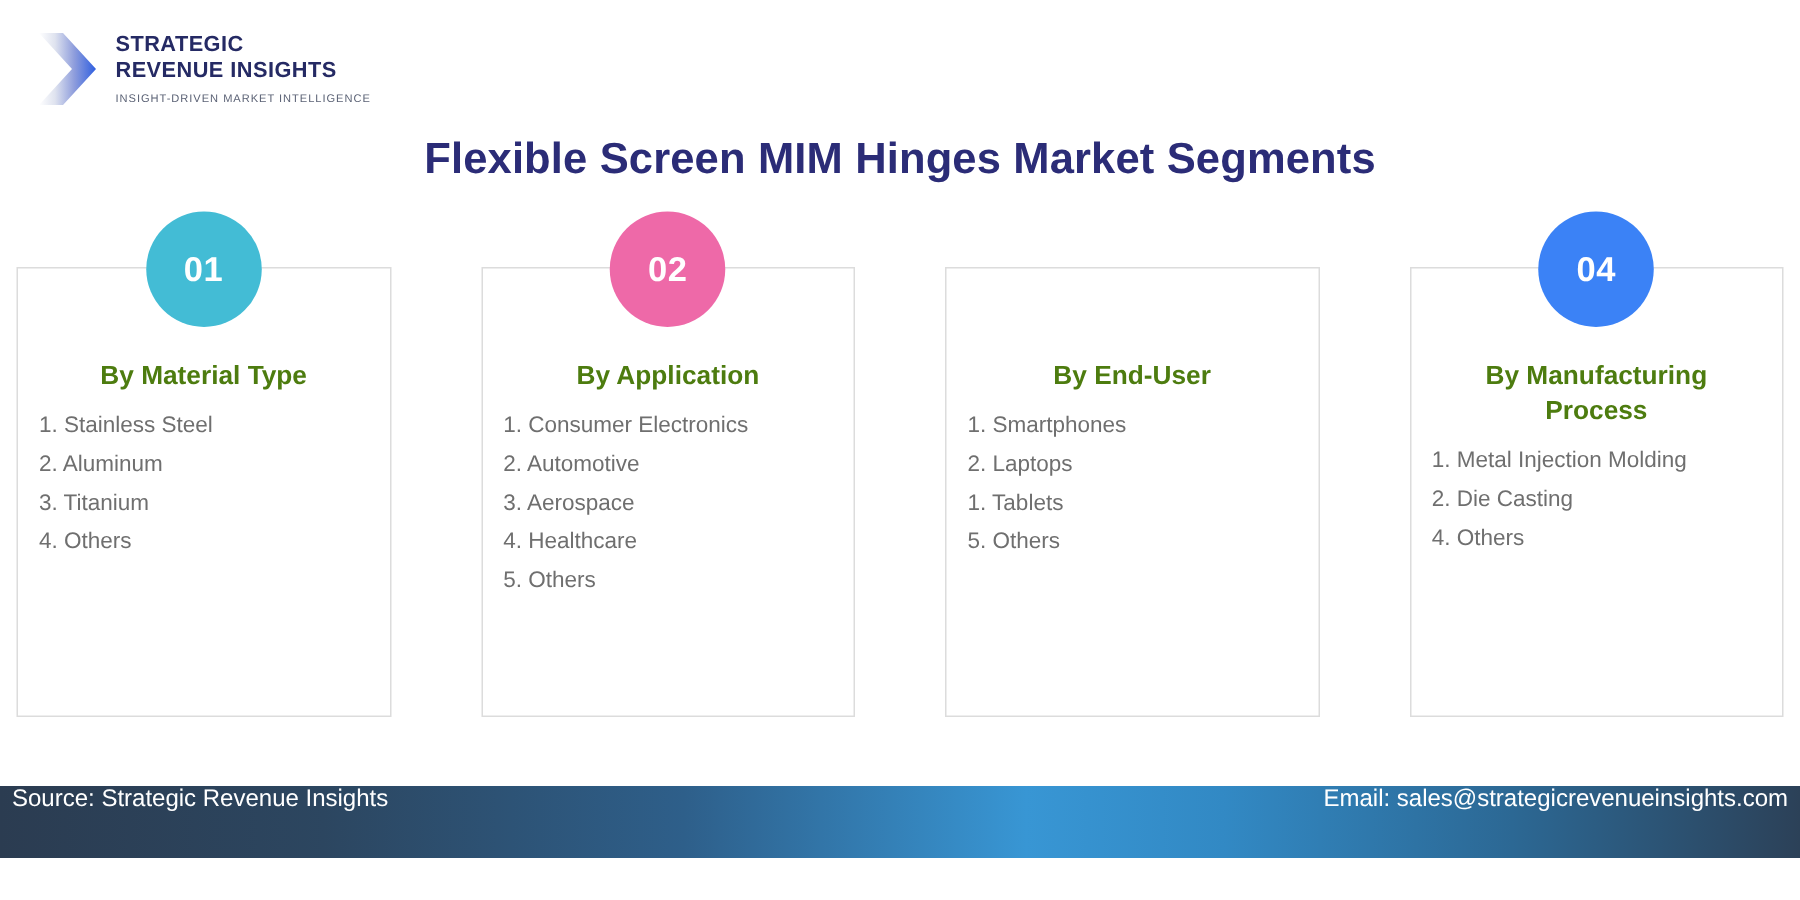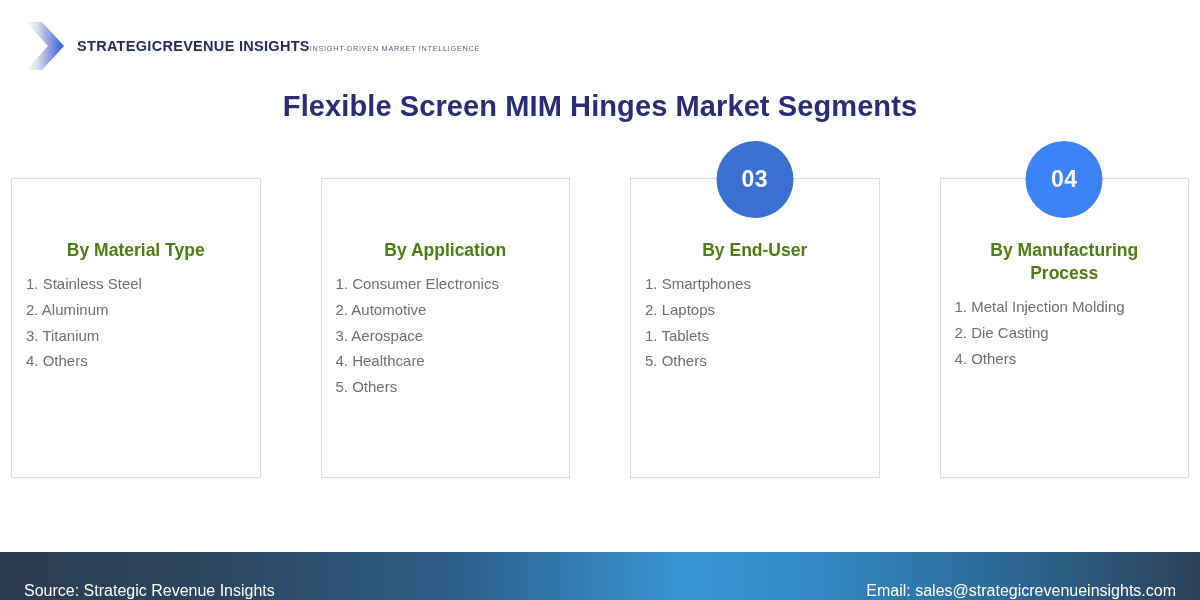--- a/index.html
+++ b/index.html
@@ -7,21 +7,21 @@
     width: 1200px; height: 600px;
     background: #ffffff;
     font-family: "Liberation Sans", sans-serif;
     overflow: hidden;
   }
   .page { position: relative; width: 1200px; height: 600px; background: #fff; }
 
   
   .logo { position: absolute; left: 22px; top: 18px; display: flex; align-items: center; gap: 9px; }
   .logo-mark { width: 46px; height: 56px; flex: 0 0 auto; }
-  .logo-text { display: flex; flex-direction: row; justify-content: flex-end; }
+  .logo-text { display: flex; flex-direction: column; justify-content: flex-end; }
   .logo-line1, .logo-line2 {
     font-size: 14.5px; font-weight: bold; letter-spacing: 0.3px;
     color: #252a64; line-height: 1.12;
   }
   .logo-tag {
     margin-top: 6px; font-size: 7.4px; letter-spacing: 0.65px;
     color: #5b6275; font-weight: 500; white-space: nowrap;
   }
 
   
@@ -54,27 +54,27 @@
     color: #4d7c0f; line-height: 1.32; margin-bottom: 9px;
   }
   .card-list { list-style: none; }
   .card-list li {
     font-size: 15px; color: #6f6f6f; line-height: 1.72;
     white-space: nowrap;
   }
 
   
   .footer {
-    position: absolute; left: 0; top: 552px; width: 1200px; height: 48px;
+    position: absolute; left: 0; top: 524px; width: 1200px; height: 48px;
     background: linear-gradient(90deg,
       #2b3c51 0%, #2c4660 18%, #2e5f8a 38%, #3896d4 57%,
       #3289c4 68%, #2c6894 84%, #2c4158 100%);
-    display: flex; align-items: flex-end;
+    display: flex; align-items: flex-start;
     justify-content: space-between;
-    padding: 0 24px;
+    padding: 0 8px;
   }
   .footer-text { color: #ffffff; font-size: 16px; }
 </style>
 </head>
 <body>
 
 <div class="page">
 
   <div class="logo">
     <div class="logo-mark">
@@ -95,42 +95,43 @@
       <div class="logo-line2">REVENUE INSIGHTS</div>
       <div class="logo-tag">INSIGHT-DRIVEN MARKET INTELLIGENCE</div>
     </div>
   </div>
 
   <div class="title">Flexible Screen MIM Hinges Market Segments</div>
 
   <div class="cards">
 
     <div class="card">
+      <div class="badge" style="background:#43bcd5">01</div>
       <div class="card-title">By Material Type</div>
       <ul class="card-list">
         <li>1. Stainless Steel</li>
         <li>2. Aluminum</li>
         <li>3. Titanium</li>
         <li>4. Others</li>
       </ul>
     </div>
 
     <div class="card">
+      <div class="badge" style="background:#ee69a8">02</div>
       <div class="card-title">By Application</div>
       <ul class="card-list">
         <li>1. Consumer Electronics</li>
         <li>2. Automotive</li>
         <li>3. Aerospace</li>
         <li>4. Healthcare</li>
         <li>5. Others</li>
       </ul>
     </div>
 
     <div class="card">
-      <div class="badge" style="background:#3a71d0">03</div>
       <div class="card-title">By End-User</div>
       <ul class="card-list">
         <li>1. Smartphones</li>
         <li>2. Laptops</li>
         <li>1. Tablets</li>
         <li>5. Others</li>
       </ul>
     </div>
 
     <div class="card">

